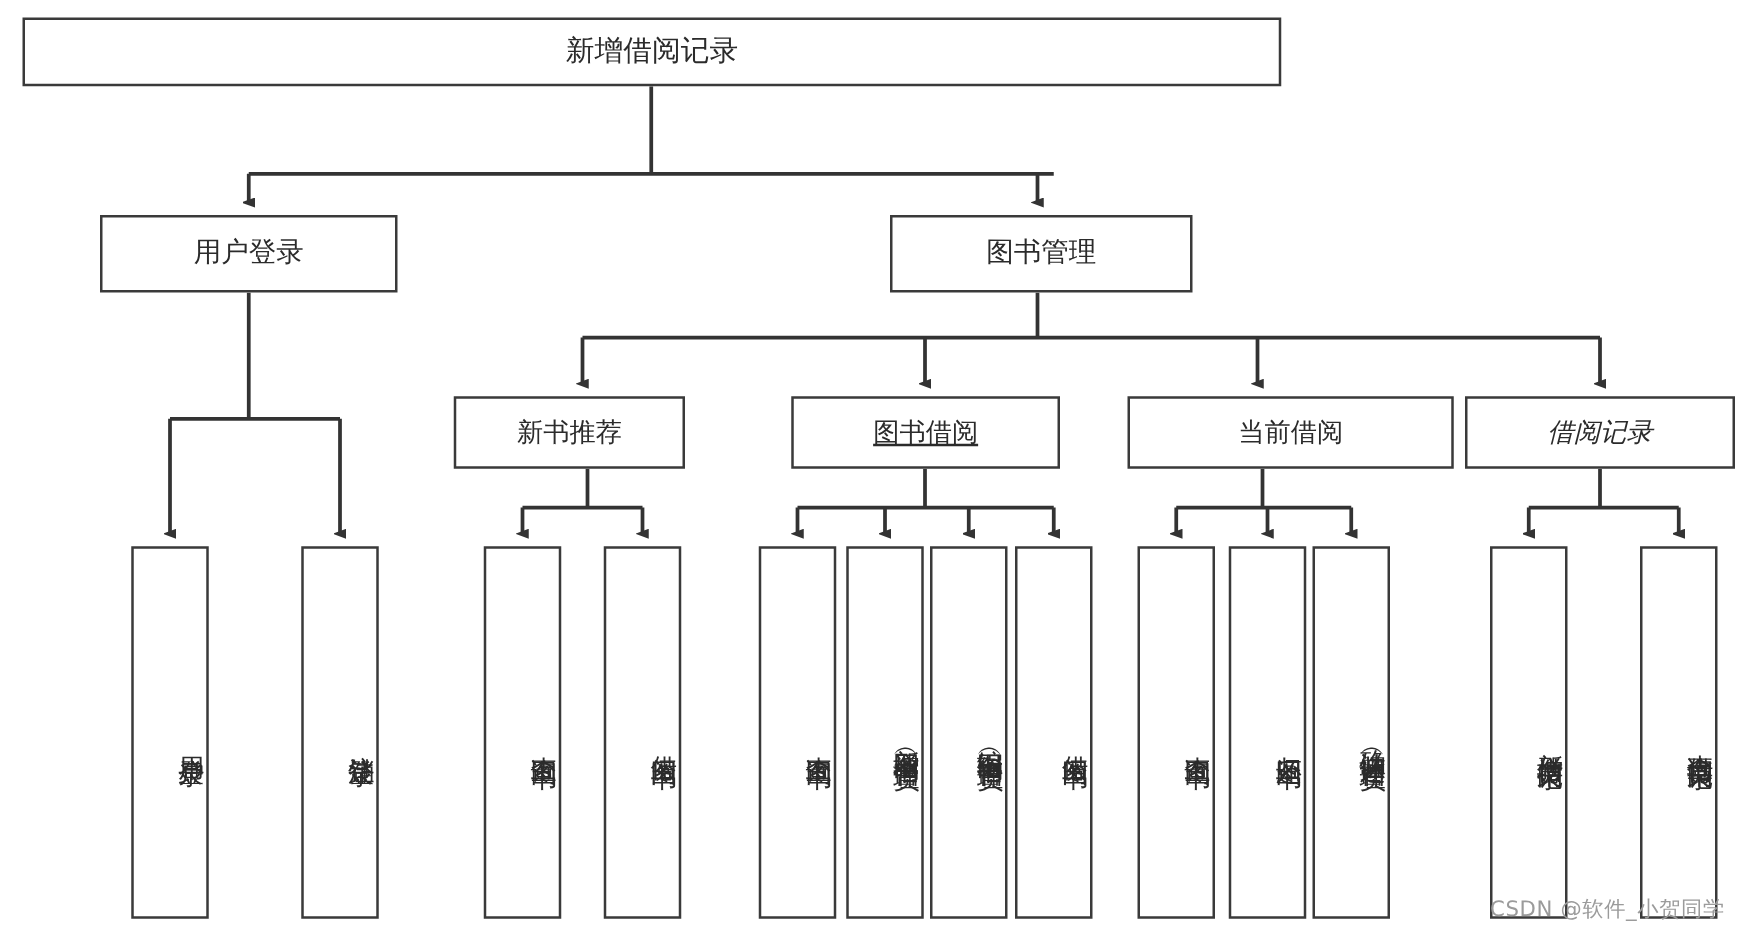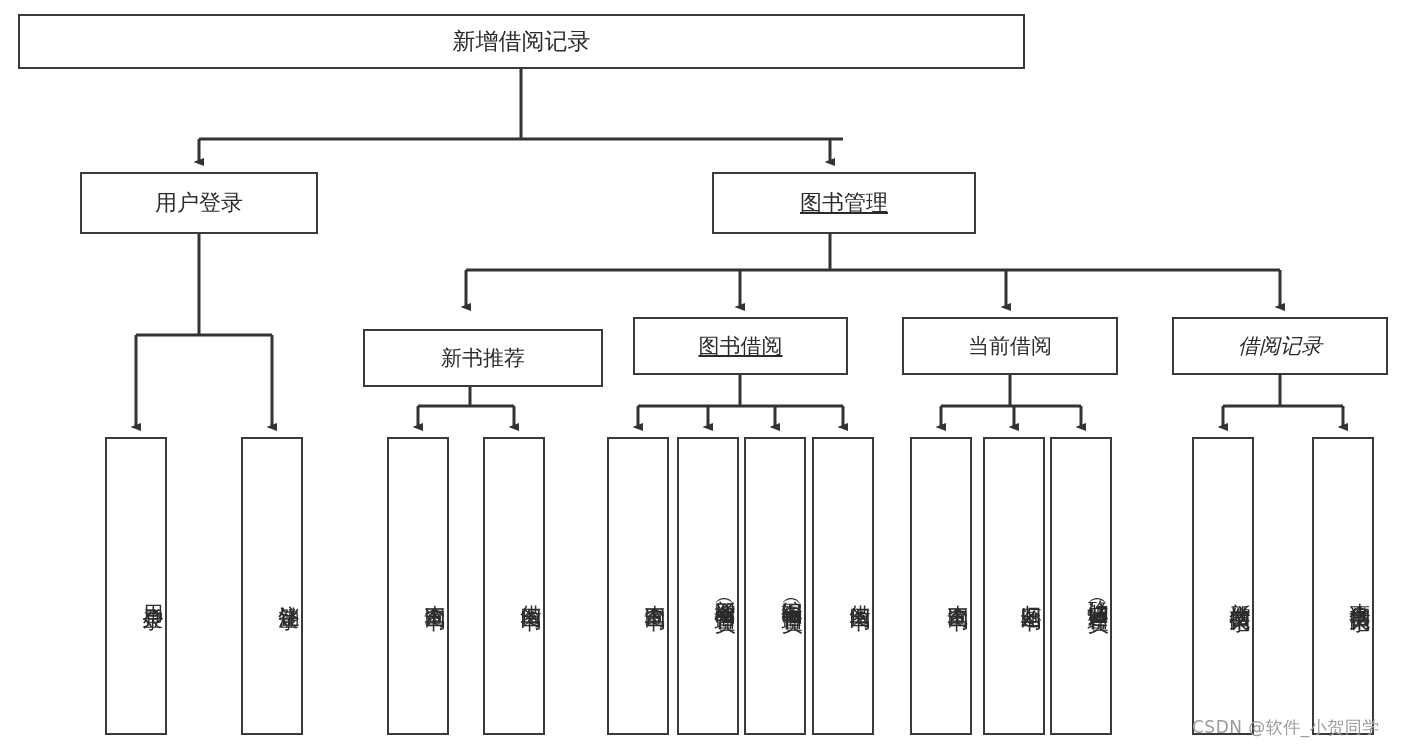--- a/index.html
+++ b/index.html
@@ -121,31 +121,31 @@
     </g>
   </svg>
 
   <div class="node root" id="n-root" style="left: 18px; top: 14px; width: 1007px; height: 55px;">
     <span class="label">新增借阅记录</span>
   </div>
 
   <div class="node level2" id="n-l2-0" style="left: 80px; top: 172px; width: 238px; height: 62px;">
     <span class="label">用户登录</span>
   </div>
-  <div class="node level2" id="n-l2-1" style="left: 712px; top: 172px; width: 264px; height: 62px; text-decoration: underline;">
+  <div class="node level2" id="n-l2-1" style="left: 712px; top: 172px; width: 242px; height: 62px;">
     <span class="label">图书管理</span>
   </div>
 
-  <div class="node level3" id="n-l3-0" style="left: 363px; top: 317px; width: 240px; height: 58px; margin-top: 12px;">
+  <div class="node level3" id="n-l3-0" style="left: 363px; top: 317px; width: 185px; height: 58px;">
     <span class="label">新书推荐</span>
   </div>
   <div class="node level3" id="n-l3-1" style="left: 633px; top: 317px; width: 215px; height: 58px; text-decoration: underline;">
     <span class="label">图书借阅</span>
   </div>
-  <div class="node level3" id="n-l3-2" style="left: 902px; top: 317px; width: 216px; height: 58px;">
+  <div class="node level3" id="n-l3-2" style="left: 902px; top: 317px; width: 261px; height: 58px;">
     <span class="label">当前借阅</span>
   </div>
   <div class="node level3" id="n-l3-3" style="left: 1172px; top: 317px; width: 216px; height: 58px; font-style: italic;">
     <span class="label">借阅记录</span>
   </div>
 
   <div class="node leaf" id="n-leaf-0" style="left: 105px; top: 437px; width: 62px; height: 298px;">
     <span class="label">用户登录</span>
   </div>
   <div class="node leaf" id="n-leaf-1" style="left: 241px; top: 437px; width: 62px; height: 298px;">

